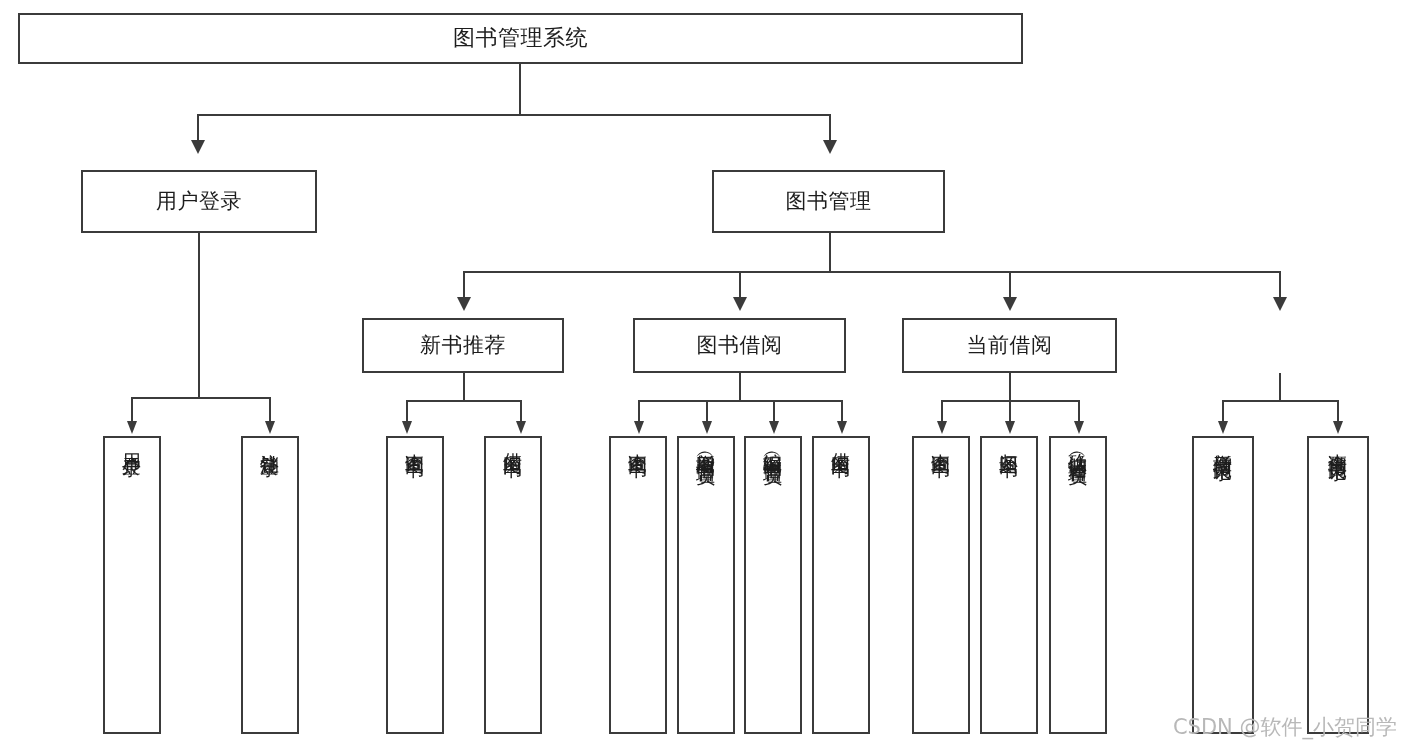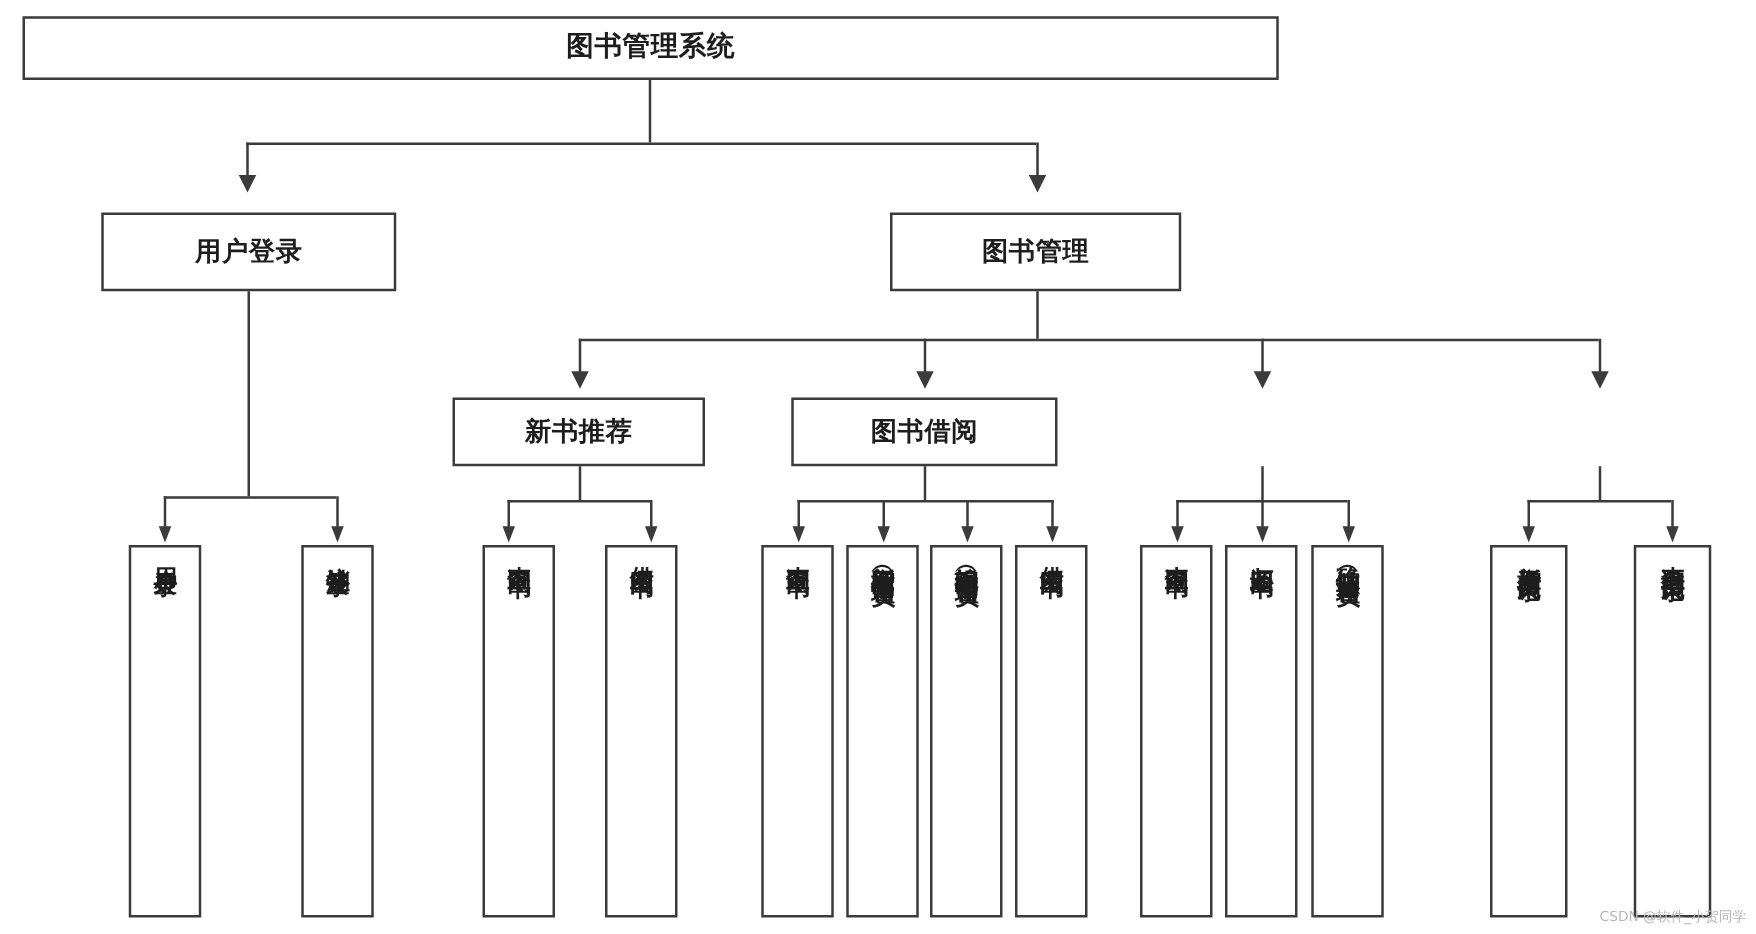--- a/index.html
+++ b/index.html
@@ -23,21 +23,20 @@
     background: #ffffff;
     display: flex;
     align-items: center;
     justify-content: center;
     color: #1d1d1d;
   }
   .node .label {
     display: block;
     text-align: right;
     letter-spacing: 0.5px;
-    font-weight: bold;
   }
   
   .node.horiz .label {
     font-size: 21px;
     line-height: 1.1;
     white-space: nowrap;
   }
   .node.root .label { font-size: 22px; }
 
   
@@ -78,21 +77,21 @@
     border-left-width: 5px;
     border-right-width: 5px;
     border-top-width: 13px;
   }
 
   
   #watermark {
     position: absolute;
     right: 8px;
     bottom: 6px;
-    font-size: 11px;
+    font-size: 21px;
     color: #b8b8b8;
     white-space: nowrap;
     font-family: "DejaVu Sans", "Liberation Sans", sans-serif;
   }
 </style>
 </head>
 <body>
 
 <div id="canvas">
 
@@ -135,20 +134,23 @@
   <div class="arrow" style="left:1003px; top:297px;"></div>
   <div class="vline" style="left:1279px; top:271px; height:28px;"></div>
   <div class="arrow" style="left:1273px; top:297px;"></div>
 
   <div class="node horiz" style="left:362px; top:318px; width:202px; height:55px;">
     <span class="label">新书推荐</span>
   </div>
   <div class="node horiz" style="left:633px; top:318px; width:213px; height:55px;">
     <span class="label">图书借阅</span>
   </div>
+  <div class="node horiz" style="left:902px; top:318px; width:215px; height:55px;">
+    <span class="label">当前借阅</span>
+  </div>
 
   <div class="vline" style="left:463px; top:373px; height:27px;"></div>
   <div class="hline" style="left:406px; top:400px; width:114px;"></div>
   <div class="vline" style="left:406px; top:400px; height:23px;"></div>
   <div class="arrow slim" style="left:402px; top:421px;"></div>
   <div class="vline" style="left:520px; top:400px; height:23px;"></div>
   <div class="arrow slim" style="left:516px; top:421px;"></div>
 
   <div class="vline" style="left:739px; top:373px; height:27px;"></div>
   <div class="hline" style="left:638px; top:400px; width:205px;"></div>

